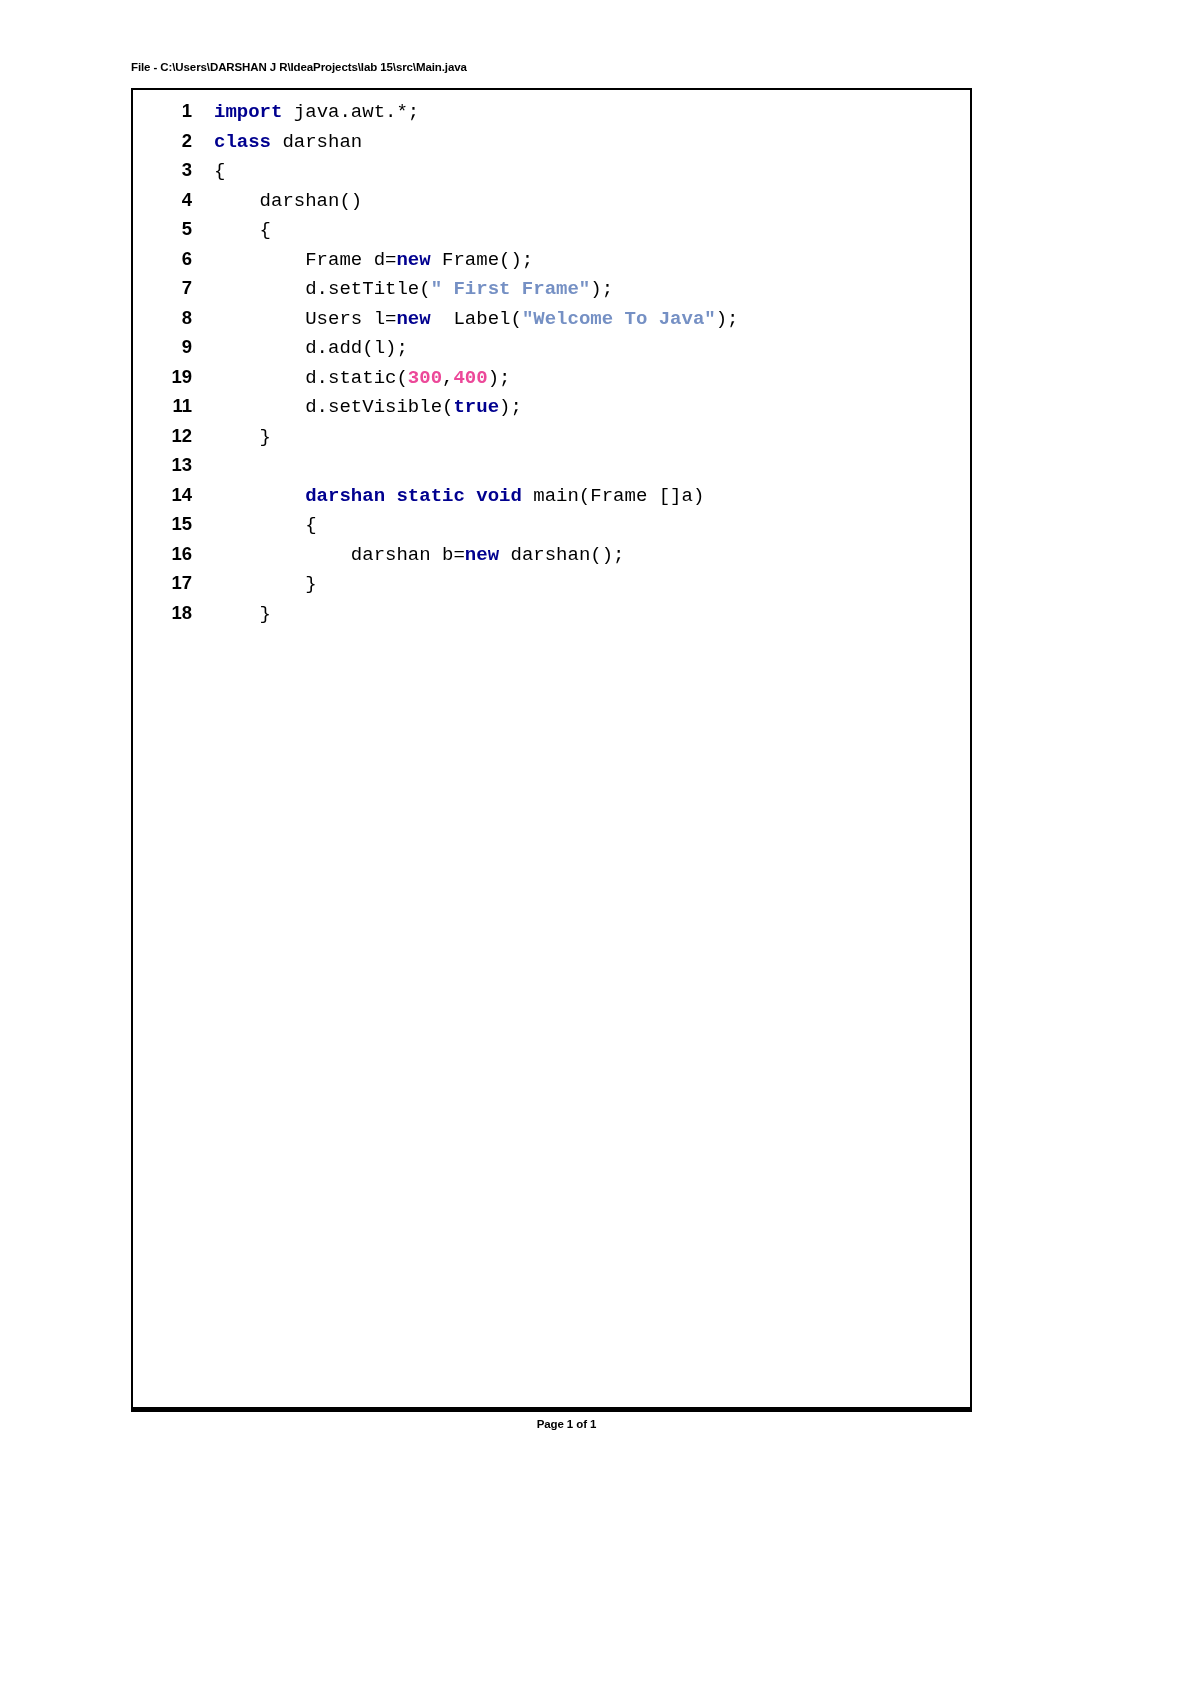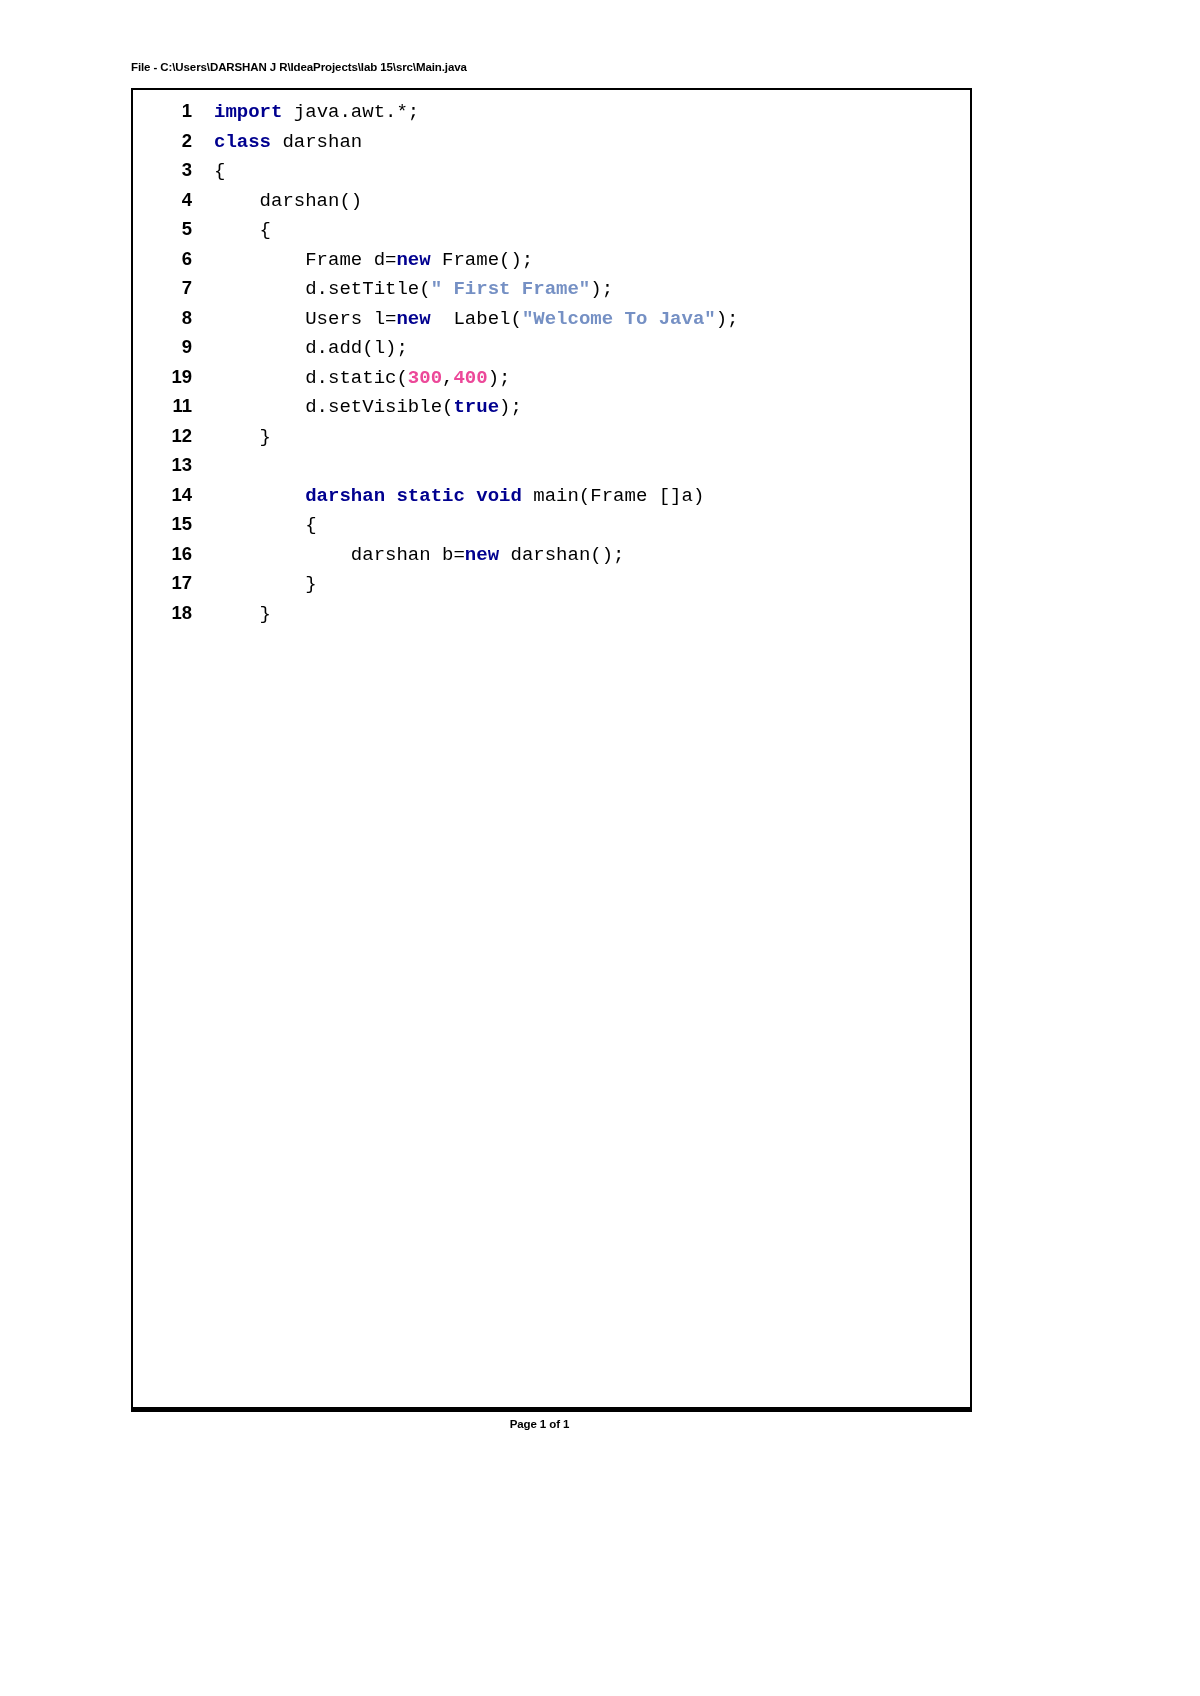--- a/index.html
+++ b/index.html
@@ -111,21 +111,21 @@
   .footer-rule {
     position: absolute;
     left: 131px;
     top: 1409px;
     width: 841px;
     height: 3px;
     background: #000000;
   }
   .doc-footer {
     position: absolute;
-    left: 119px;
+    left: 146px;
     top: 1418px;
     width: 841px;
     text-align: center;
     font-size: 11.5px;
     font-weight: bold;
     color: #000000;
     letter-spacing: -0.1px;
   }
 </style>
 </head>

